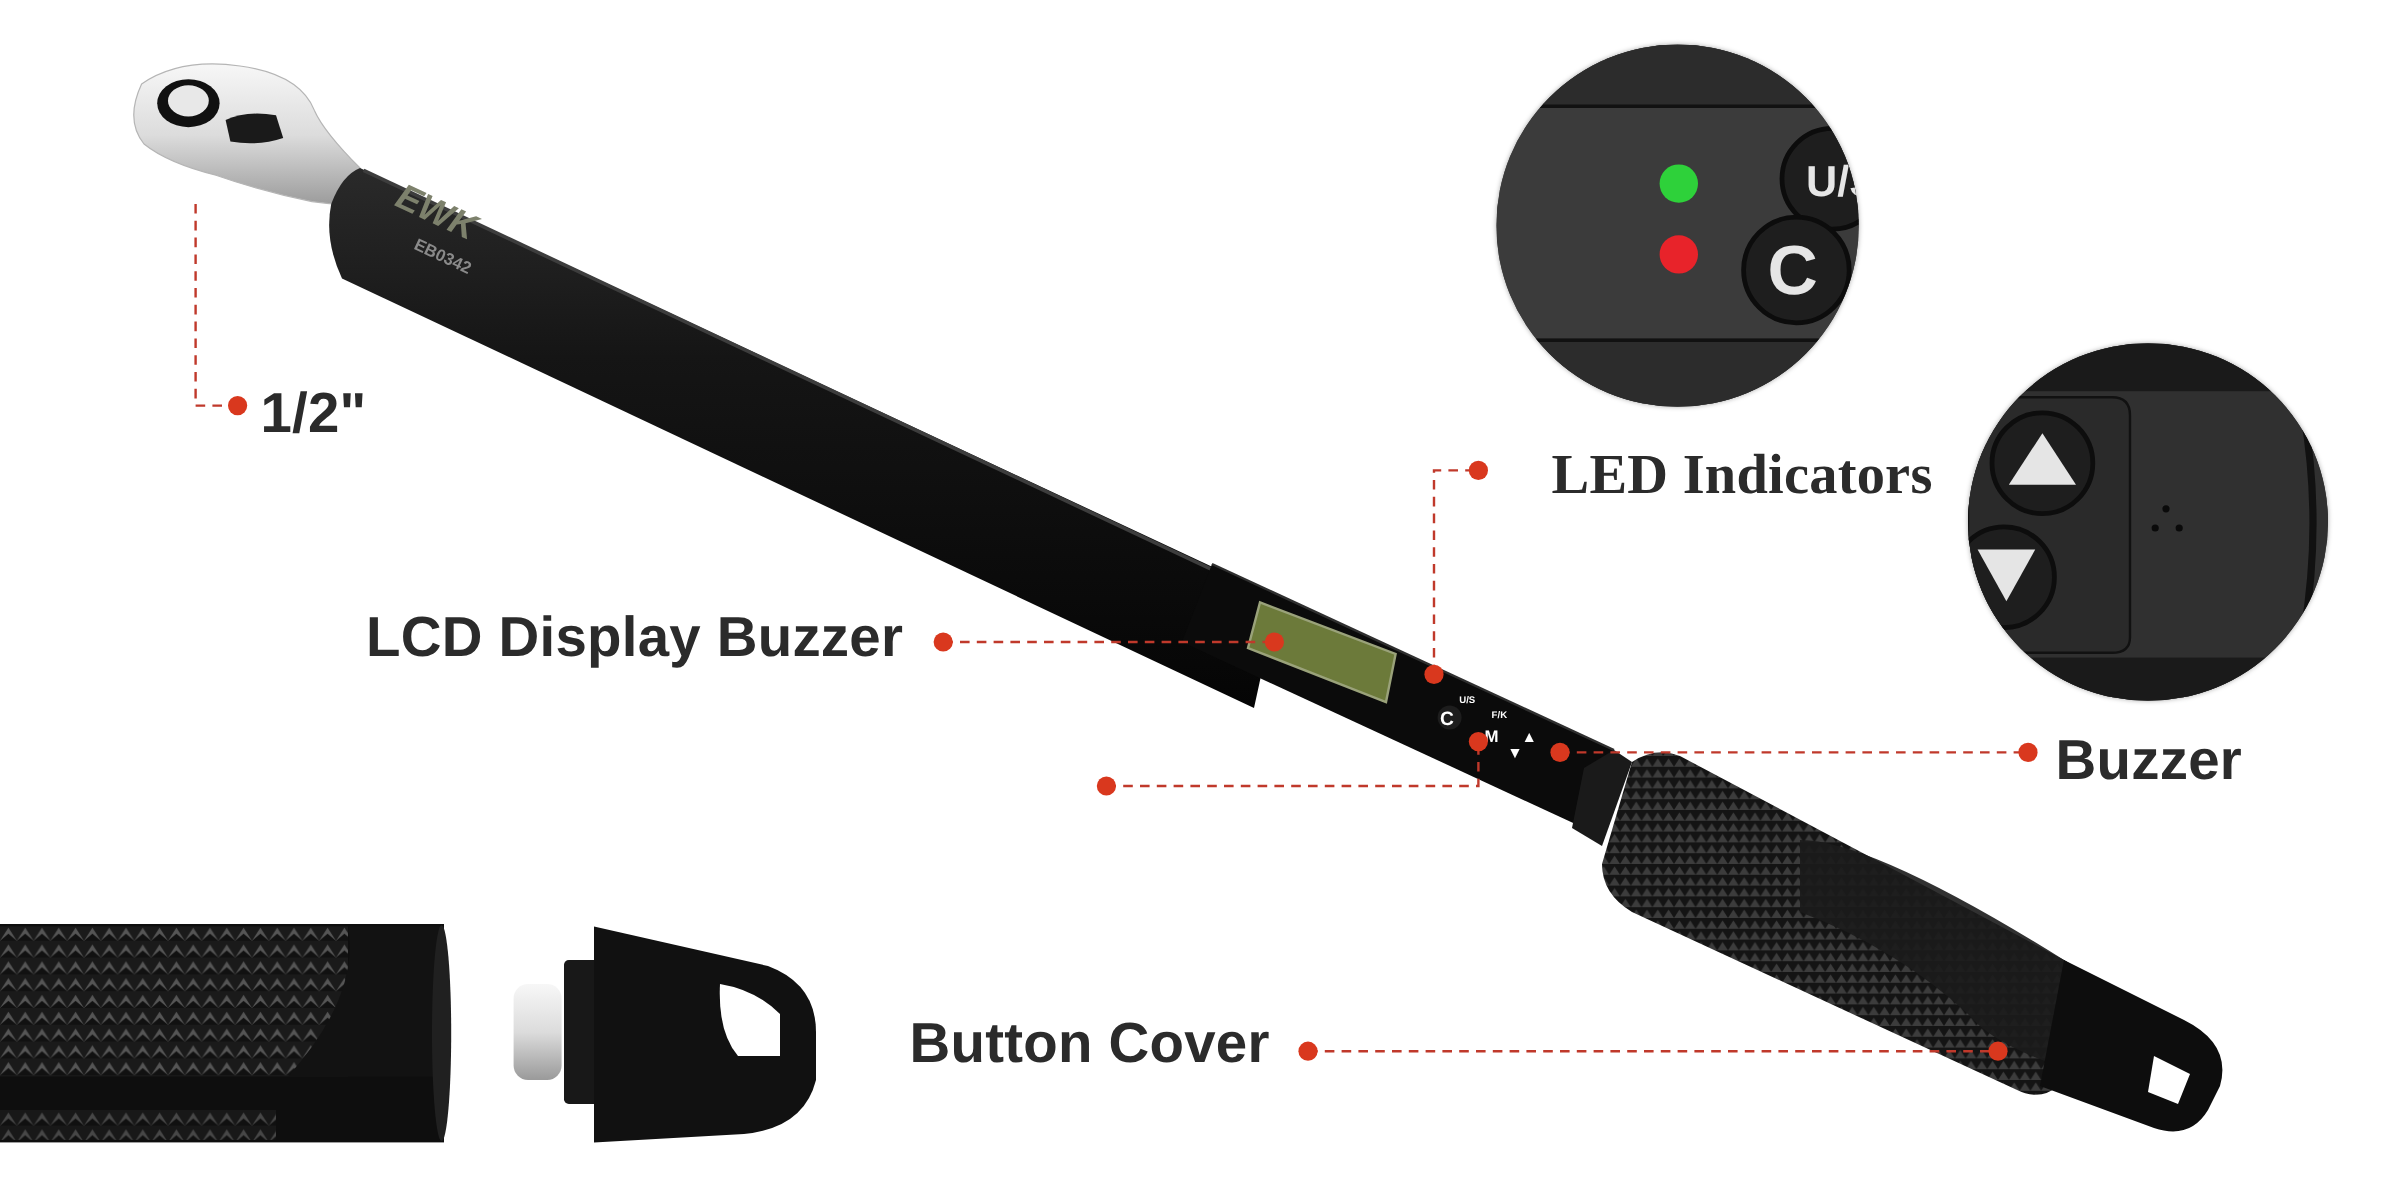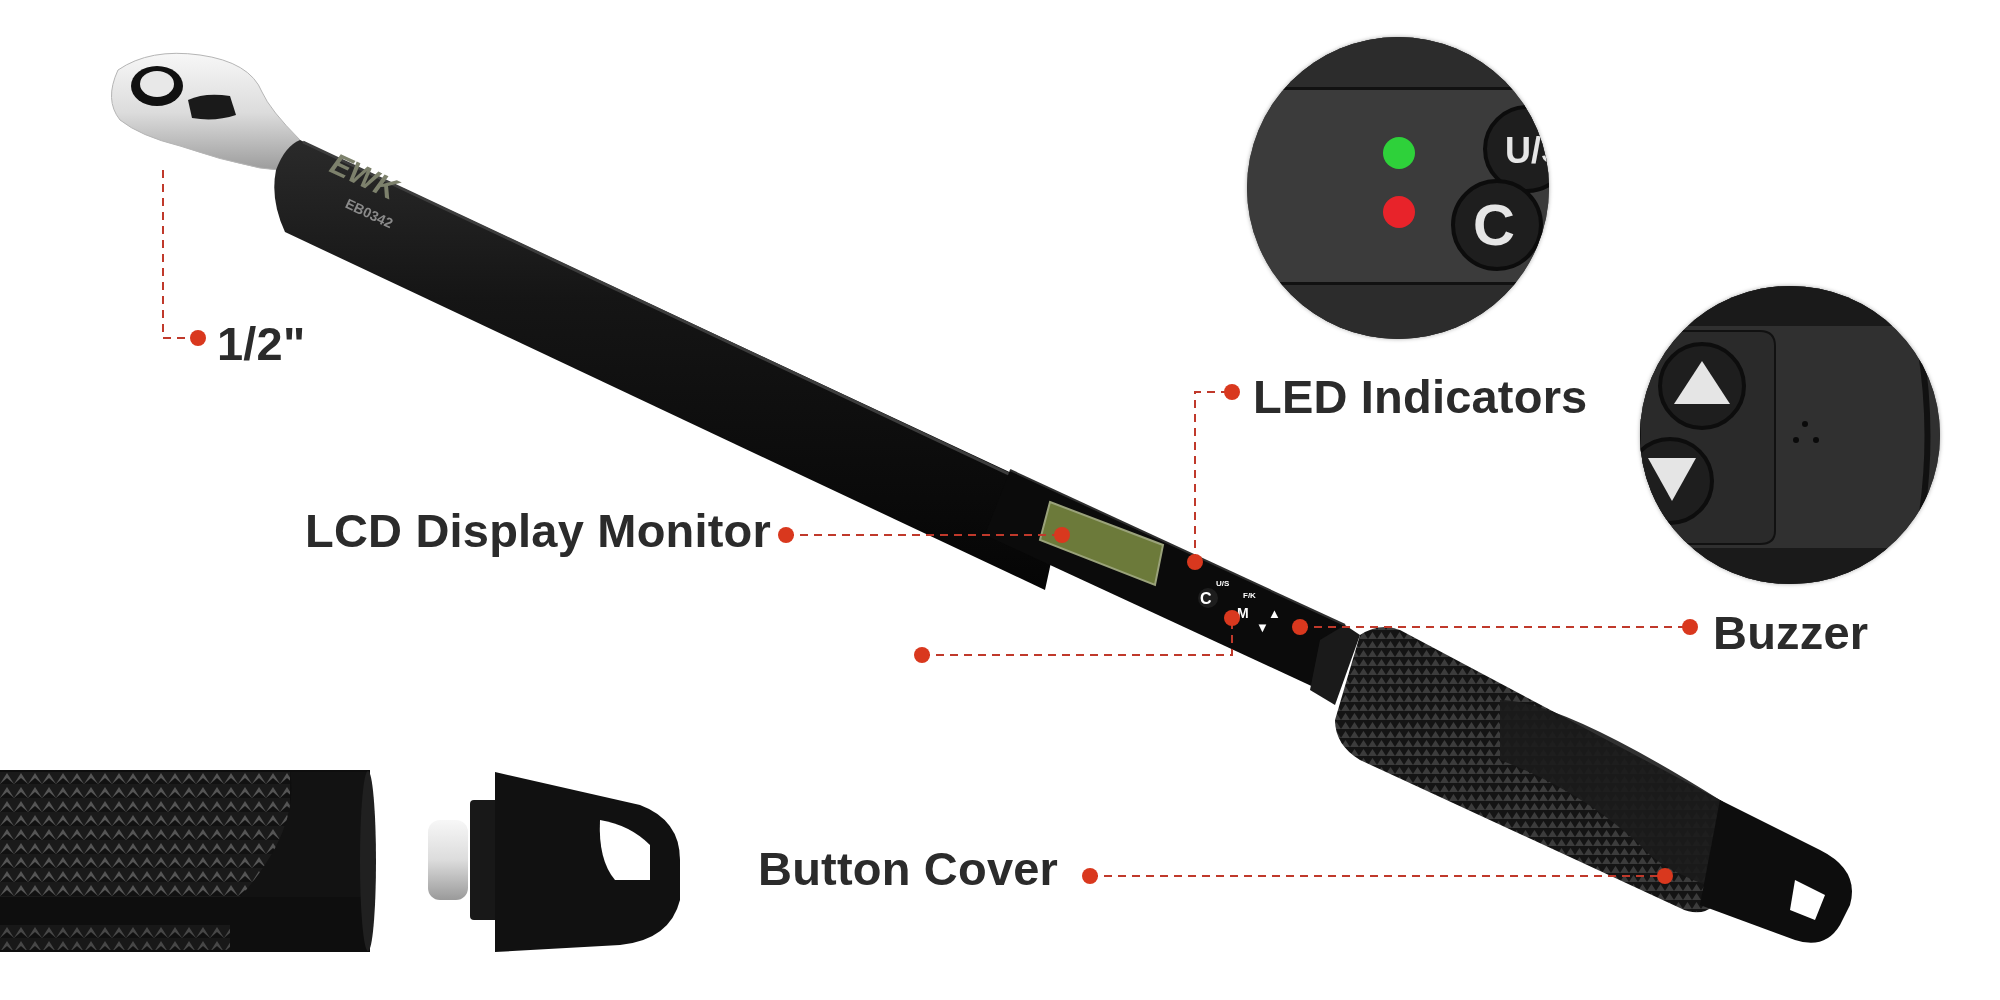--- a/index.html
+++ b/index.html
@@ -149,18 +149,18 @@
       <circle cx="165" cy="138" r="3" fill="#0a0a0a"></circle>
       <circle cx="156" cy="154" r="3" fill="#0a0a0a"></circle>
       <circle cx="176" cy="154" r="3" fill="#0a0a0a"></circle>
       <path d="M280 60 Q295 150 280 240" stroke="#111" stroke-width="6" fill="none"></path>
     </svg>
   </div>
 
   <div class="label two" style="left:217px; top:316px;">
     <div>1/2"</div>
   </div>
-  <div class="label" style="left:1253px; top:373px;">LED Indicators</div>
-  <div class="label" style="left:305px; top:507px;">LCD Display Monitor</div>
+  <div class="label" style="left:1293px; top:373px;font-family:Liberation Serif, serif;">LED Indicators</div>
+  <div class="label" style="left:305px; top:507px;">LCD Display Buzzer</div>
   <div class="label" style="left:1713px; top:609px;">Buzzer</div>
   <div class="label" style="left:758px; top:845px;">Button Cover</div>
 
 </div>
 
 </body></html>

